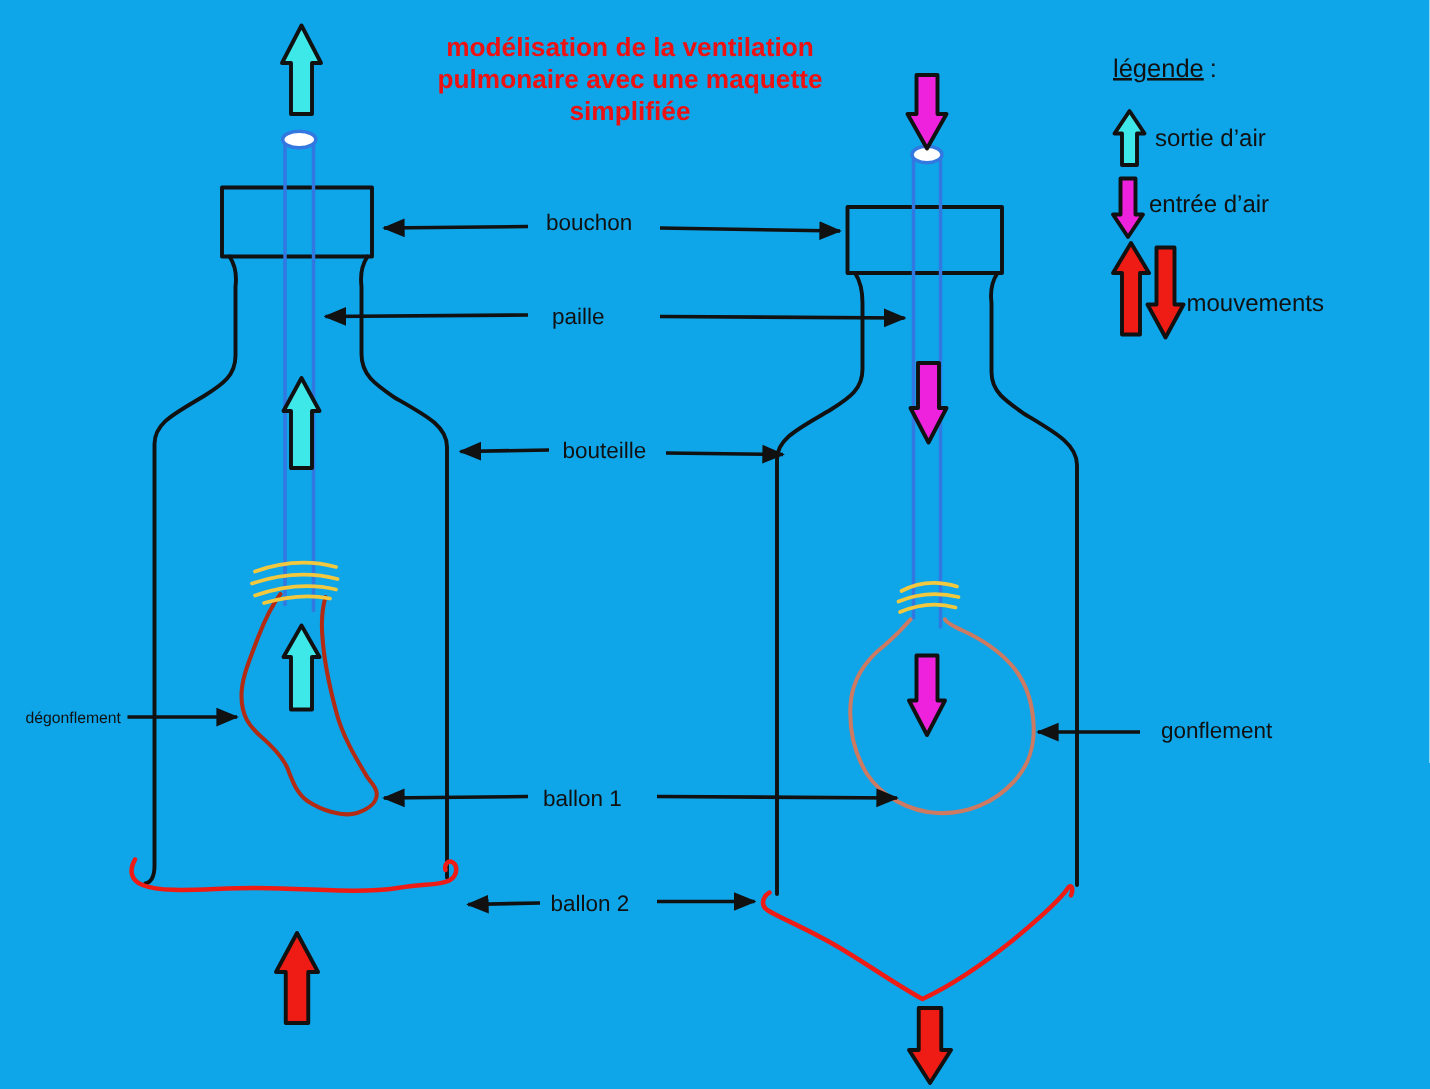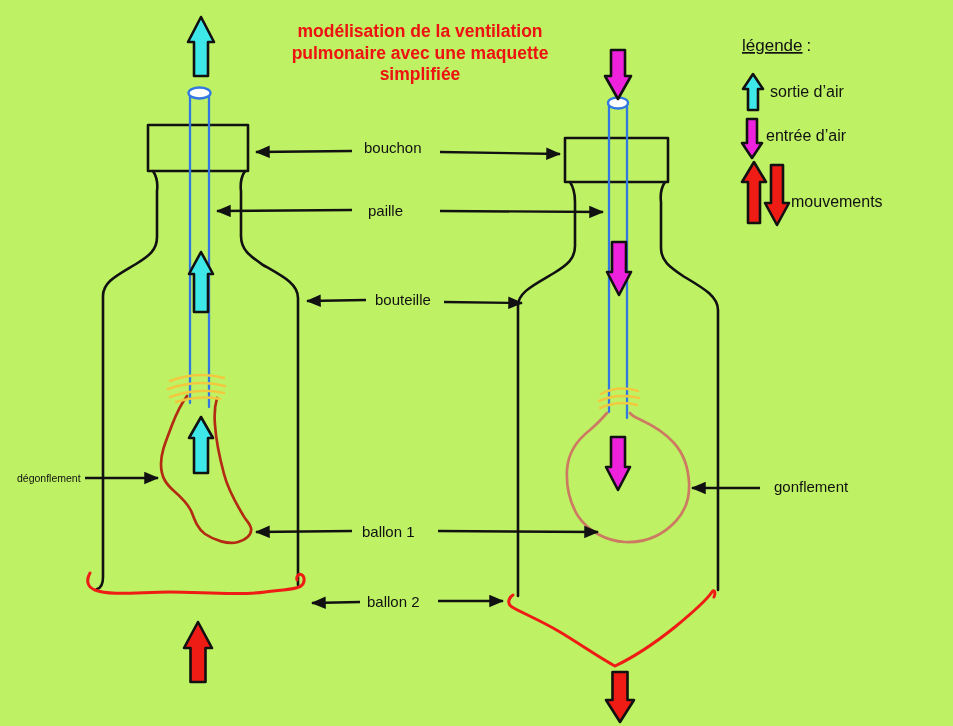--- a/index.html
+++ b/index.html
@@ -1,16 +1,16 @@
 <!DOCTYPE html>
 <html style="--cyan: #3fe8e8; --magenta: #ee22dd; --red: #ee1c15; --straw: #3377e0; --band: #f2c93e; --balloon-deflated: #b22b12; --balloon-inflated: #cd7a62; --outline: #111111; --title: #ee1111;"><head>
 <meta charset="utf-8">
 <style>
   html,body{margin:0;padding:0;background:#ffffff;}
-  .stage{position:relative;width:953px;height:726px;background:#bef264;overflow:hidden;
+  .stage{position:relative;width:953px;height:726px;background:#0ea5e9;overflow:hidden;
          font-family:"Liberation Sans",sans-serif;}
   svg text{font-family:"Liberation Sans",sans-serif;fill:#111;}
   .outline{stroke:var(--outline);stroke-width:2.6;fill:none;stroke-linecap:round;stroke-linejoin:round;}
   .strawline{stroke:var(--straw);stroke-width:2.3;fill:none;stroke-linecap:round;}
   .strawtop{stroke:var(--straw);stroke-width:2.3;fill:#ffffff;}
   .band{stroke:var(--band);stroke-width:2.5;fill:none;stroke-linecap:round;}
   .balloon1{stroke:var(--balloon-deflated);stroke-width:2.7;fill:none;stroke-linecap:round;}
   .balloon2{stroke:var(--balloon-inflated);stroke-width:2.7;fill:none;stroke-linecap:round;}
   .membrane{stroke:var(--red);stroke-width:3;fill:none;stroke-linecap:round;}
   .arr-cyan{fill:var(--cyan);stroke:var(--outline);stroke-width:2.6;stroke-linejoin:round;}

